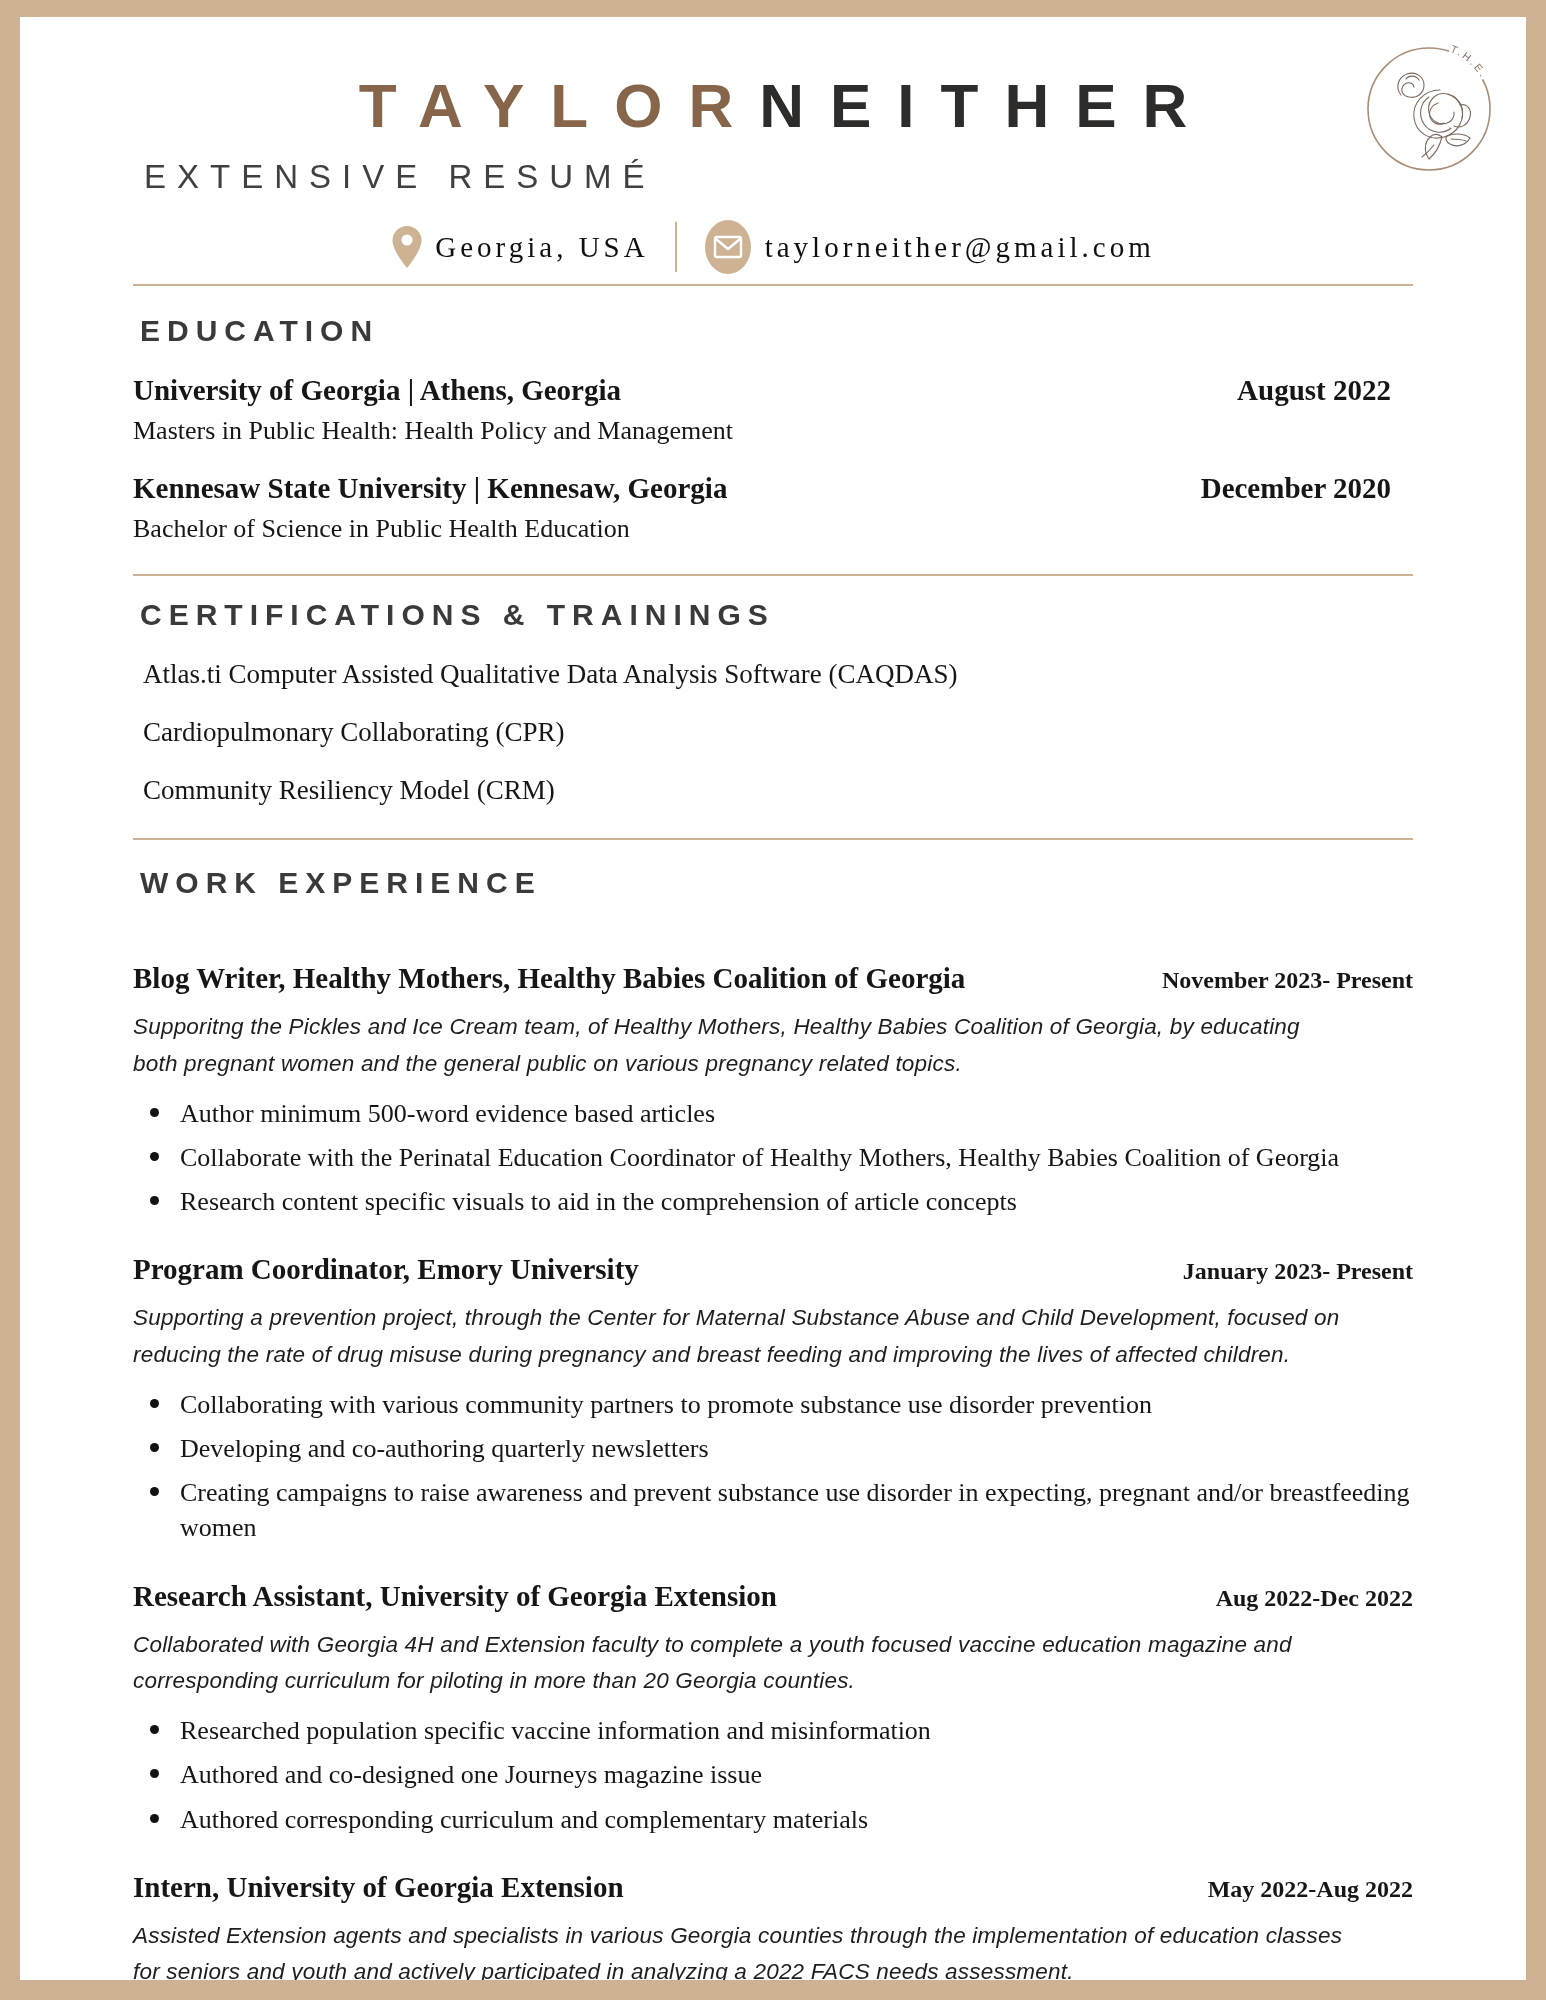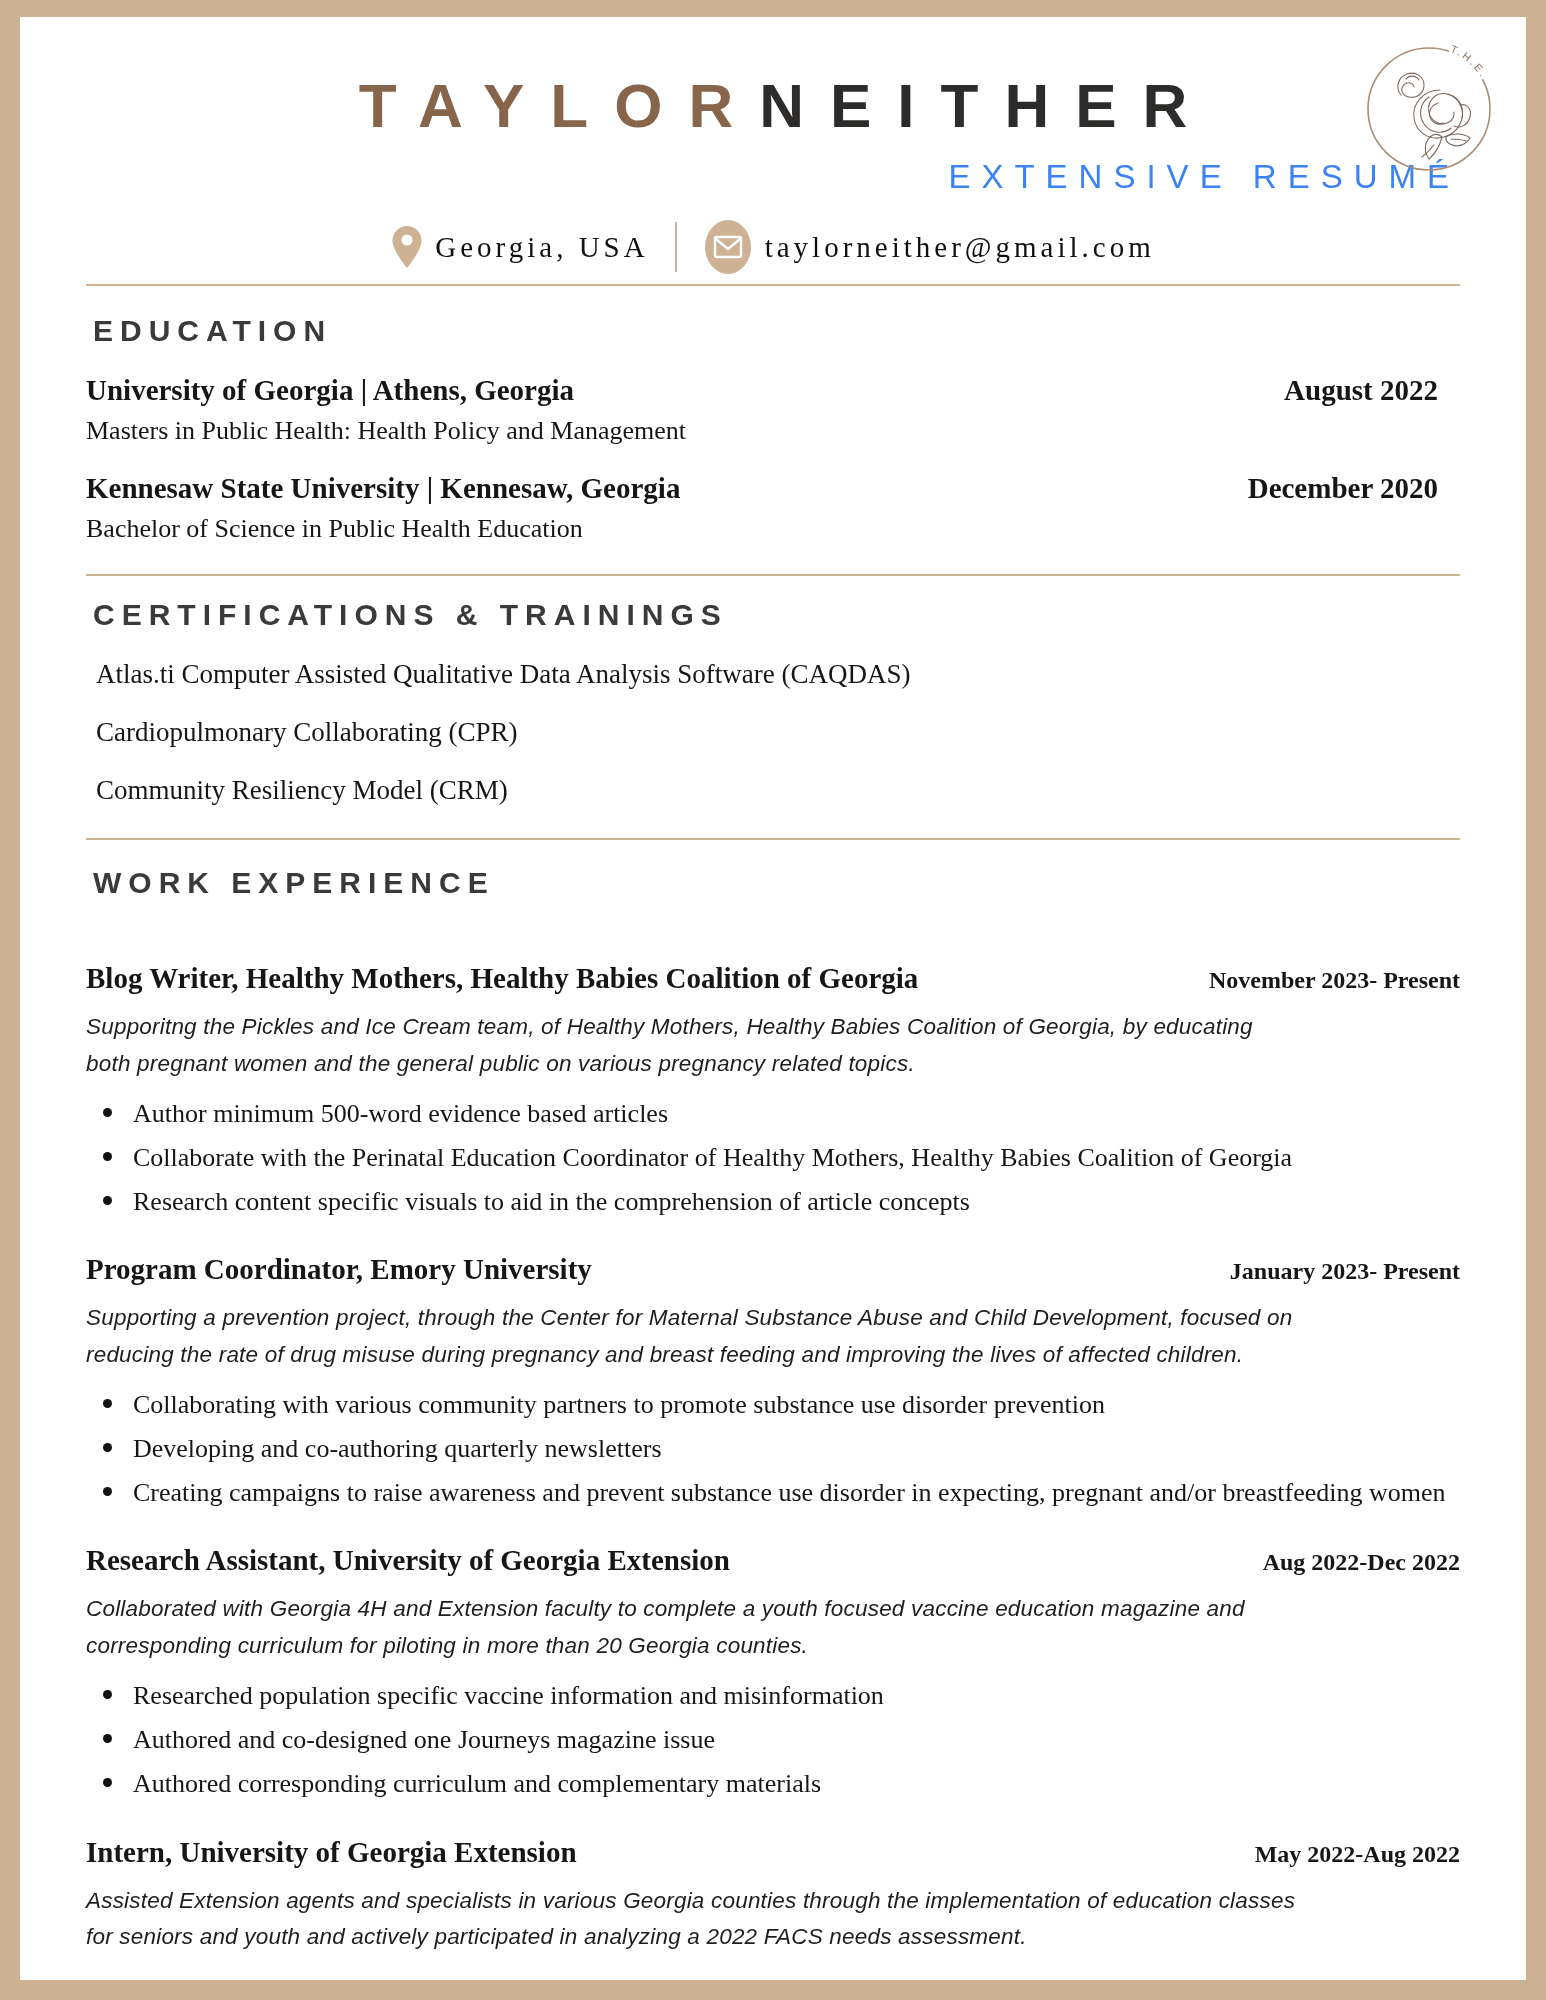--- a/index.html
+++ b/index.html
@@ -8,35 +8,35 @@
     background:#ffffff; overflow:hidden;
     font-family:"Liberation Serif", serif; color:#161616;
   }
   
   .frame {
     position:absolute; inset:0; box-sizing:border-box;
     border-style:solid; border-color:#cdb294;
     border-width:17px 20px 20px 20px; pointer-events:none; z-index:5;
   }
   .page { position:absolute; top:17px; left:20px; right:20px; bottom:20px; }
-  .content { margin:0 66px; position:relative; }
+  .content { margin:0 113px; position:relative; }
 
   
   .name {
     margin-top:56px; text-align:center;
     font-family:"Liberation Sans", sans-serif; font-weight:700;
     font-size:62px; letter-spacing:26px; text-indent:26px; line-height:1.05;
     white-space:nowrap;
   }
   .name .first { color:#87654a; }
   .name .last  { color:#2d2c2b; }
   .subtitle {
-    margin-top:20px; text-align:right;
+    margin-top:20px; text-align:left;
     font-family:"Liberation Sans", sans-serif; font-weight:400;
-    font-size:33px; letter-spacing:11px; text-indent:11px; color:#3b82f6;
+    font-size:33px; letter-spacing:11px; text-indent:11px; color:#404040;
   }
   .contact-row {
     margin-top:22px; display:flex; justify-content:center; align-items:center;
     gap:16px; font-size:29px; letter-spacing:4px; color:#101010;
   }
   .contact-item { display:flex; align-items:center; gap:12px; }
   .contact-vrule { width:2px; height:50px; background:#cdb294; margin:0 10px; }
 
   .rule { height:2px; background:#cdb294; }
   .rule.contact-rule { margin-top:8px; }

